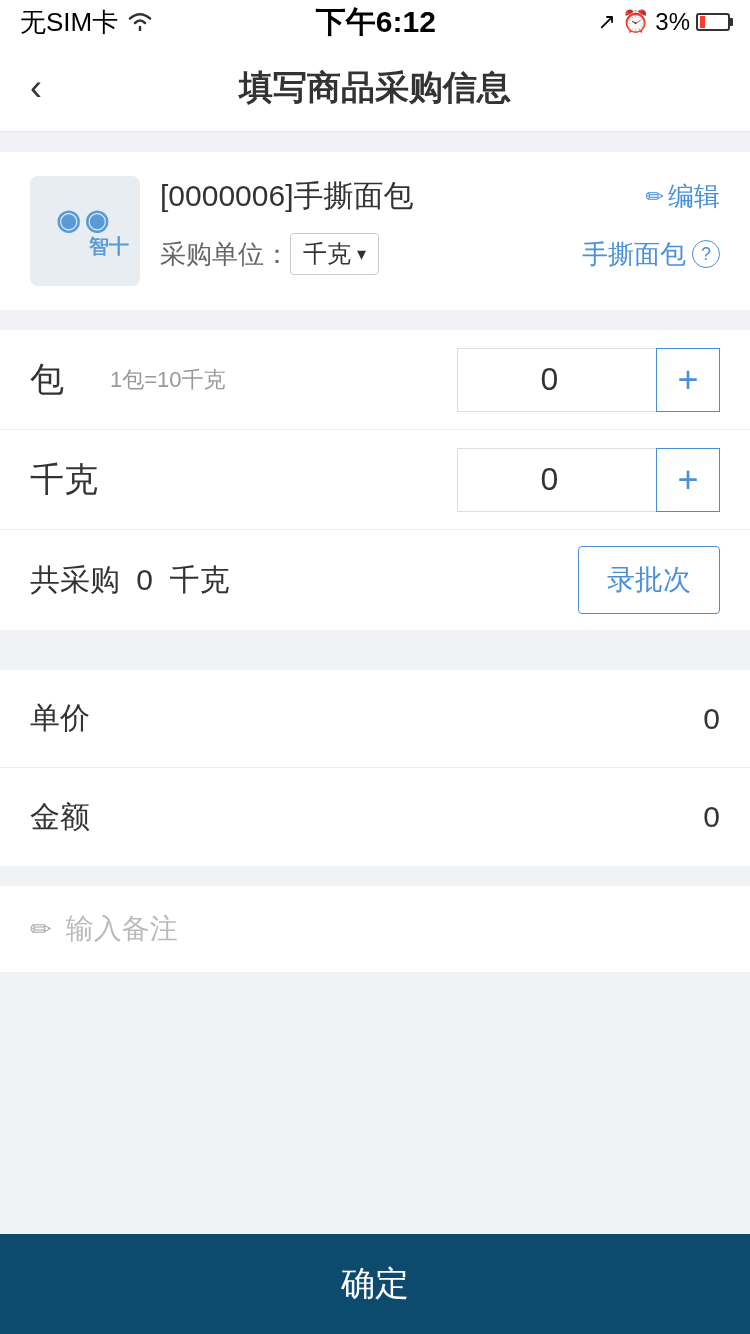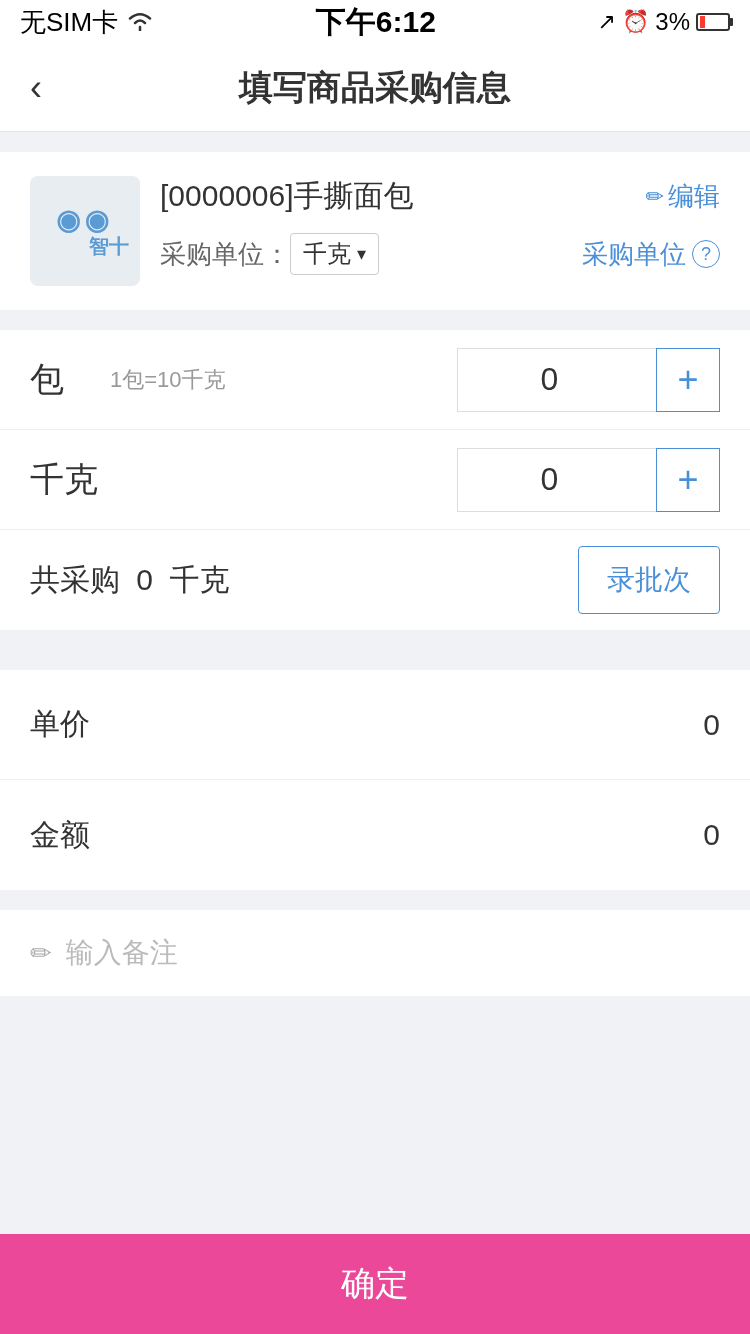--- a/index.html
+++ b/index.html
@@ -248,21 +248,21 @@
     
     .info-section {
       background: #fff;
       margin-top: 20px;
     }
     .info-row {
       display: flex;
       align-items: center;
       justify-content: space-between;
       padding: 0 30px;
-      height: 110px;
+      height: 98px;
       border-bottom: 1px solid #eee;
     }
     .info-row:last-child { border-bottom: none; }
     .info-label {
       font-size: 30px;
       color: #333;
     }
     .info-value {
       font-size: 30px;
       color: #333;
@@ -293,21 +293,21 @@
       background: #f0f2f5;
     }
 
     
     .confirm-btn {
       position: fixed;
       bottom: 0;
       left: 0;
       width: 750px;
       height: 100px;
-      background: #ec4899;
+      background: #0c4a6e;
       border: none;
       color: #fff;
       font-size: 34px;
       font-weight: 500;
       cursor: pointer;
       display: flex;
       align-items: center;
       justify-content: center;
     }
   </style>
@@ -359,21 +359,21 @@
     </div>
     <div class="purchase-unit-row">
       <div class="purchase-unit-label">
         <span>采购单位：</span>
         <div class="unit-dropdown">
           <span>千克</span>
           <span style="font-size:18px;">▾</span>
         </div>
       </div>
       <div class="price-ref">
-        <span>采购单位</span>
+        <span>手撕面包</span>
         <div class="price-ref-help">?</div>
       </div>
     </div>
   </div>
 </div>
 
 <div class="section-divider"></div>
 
 <div class="input-section">
 

